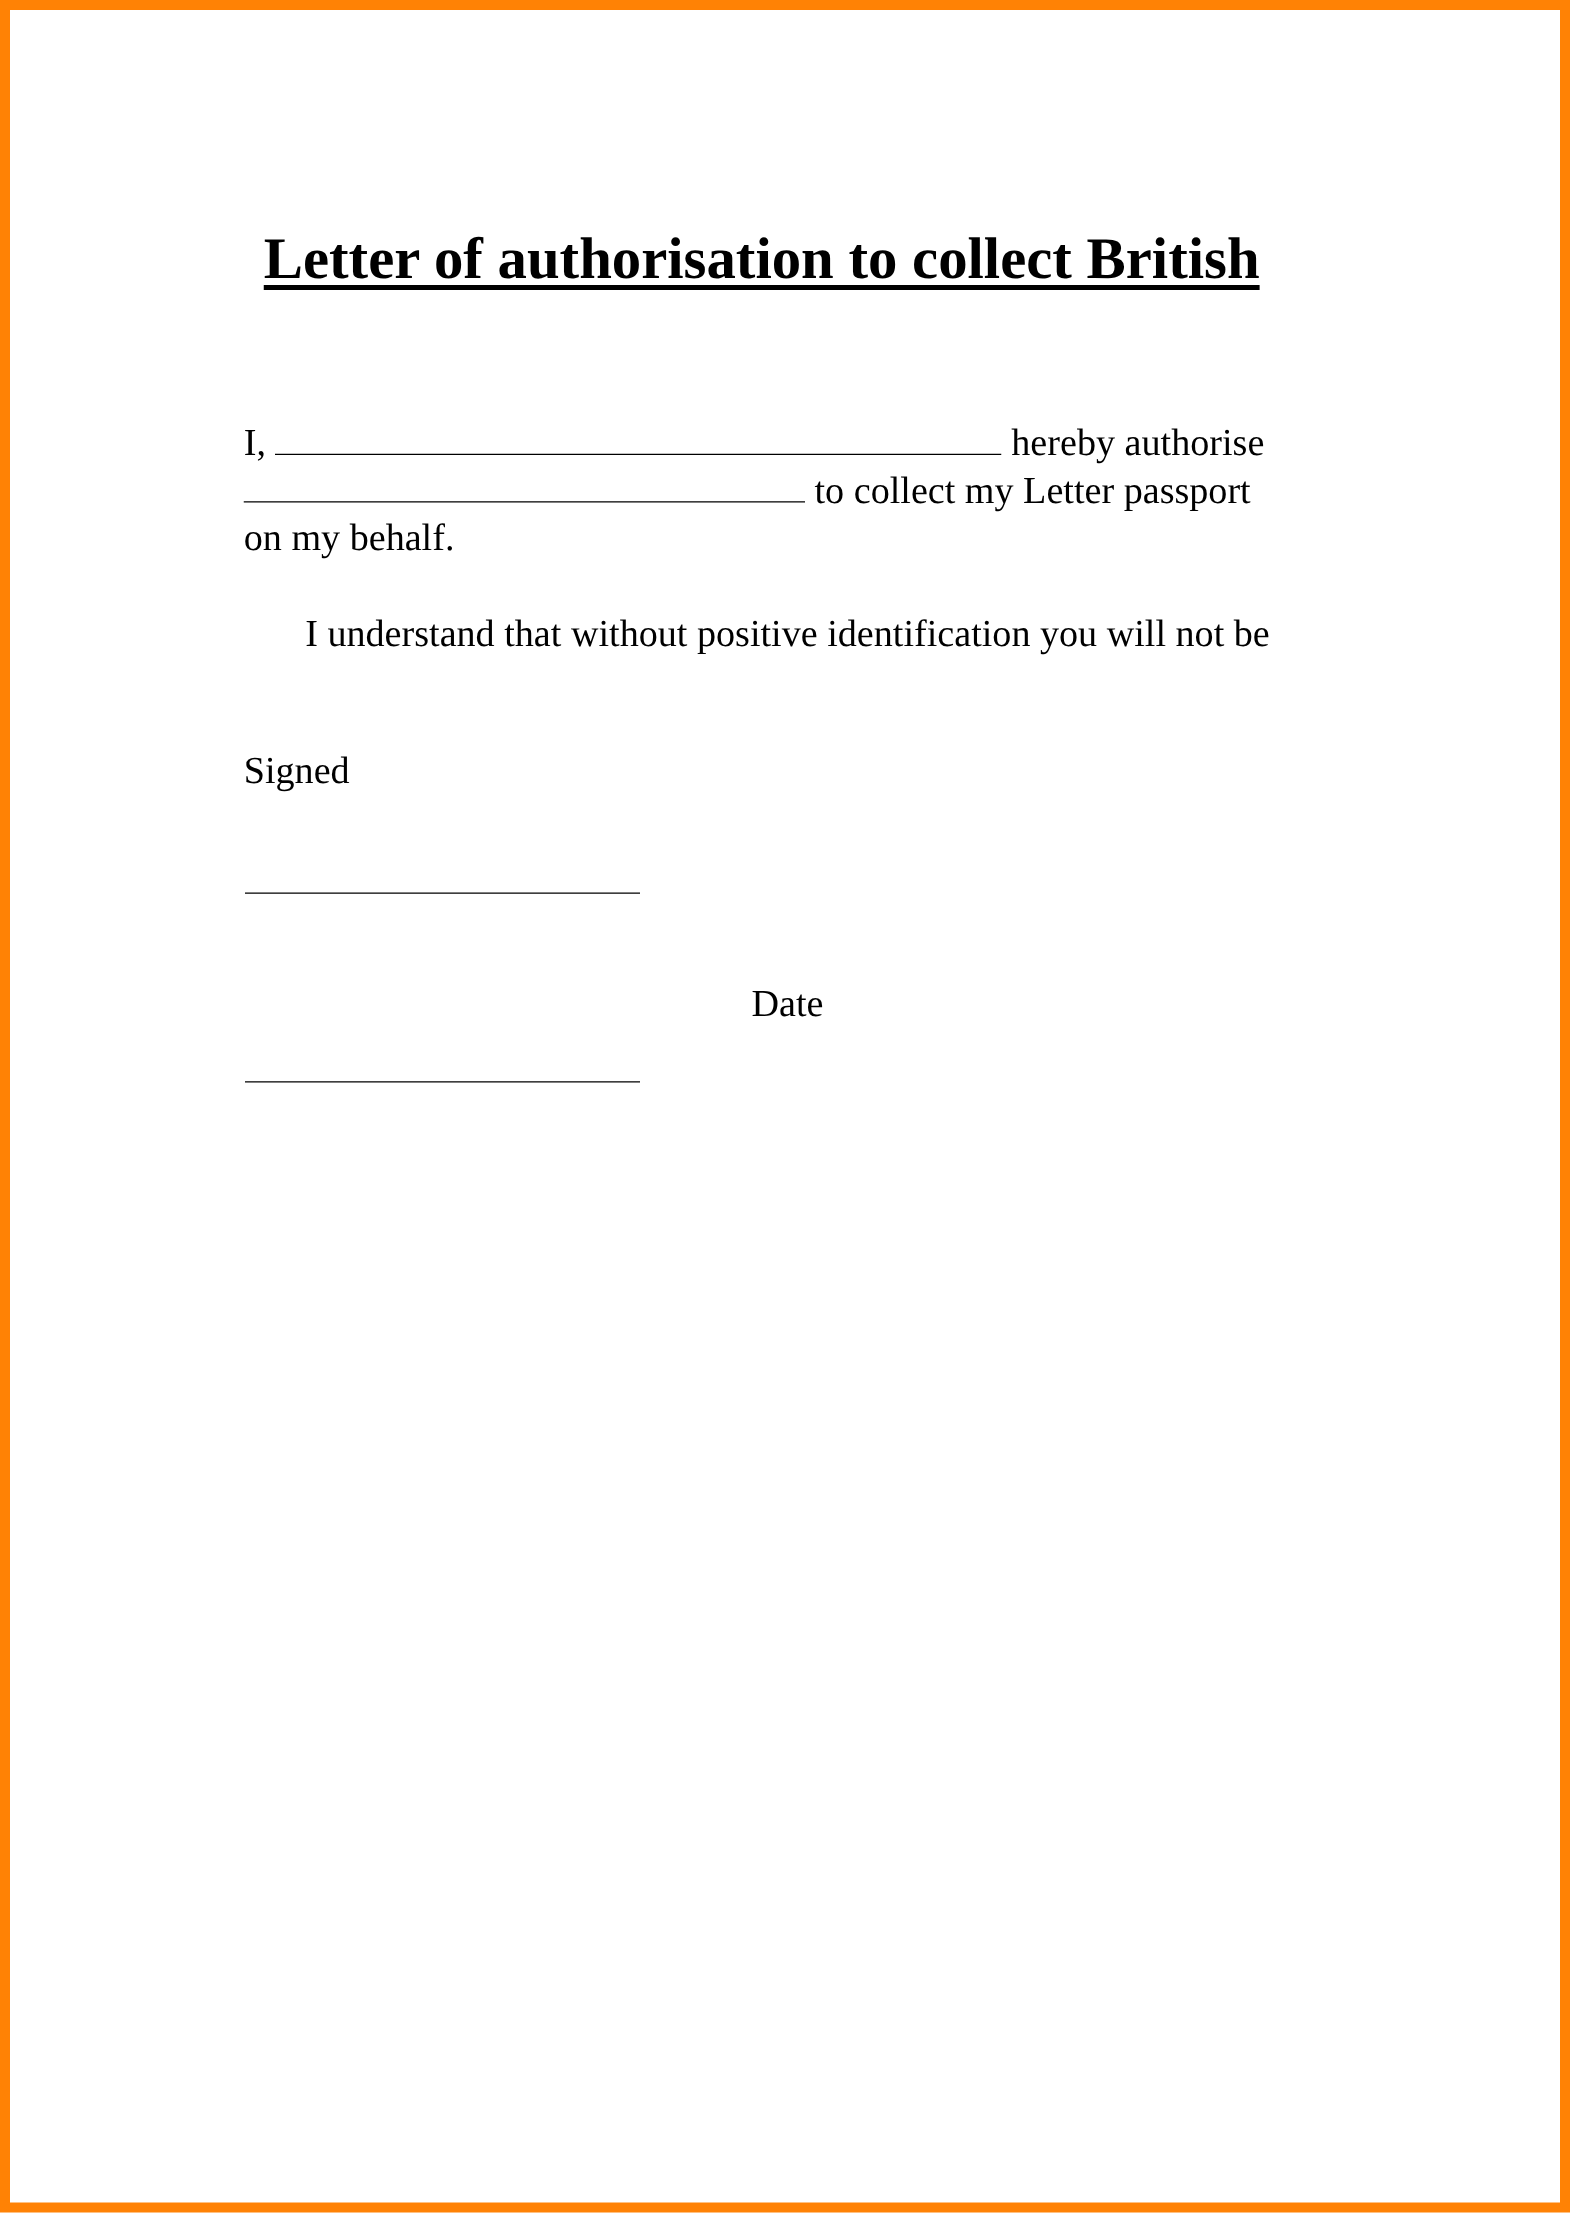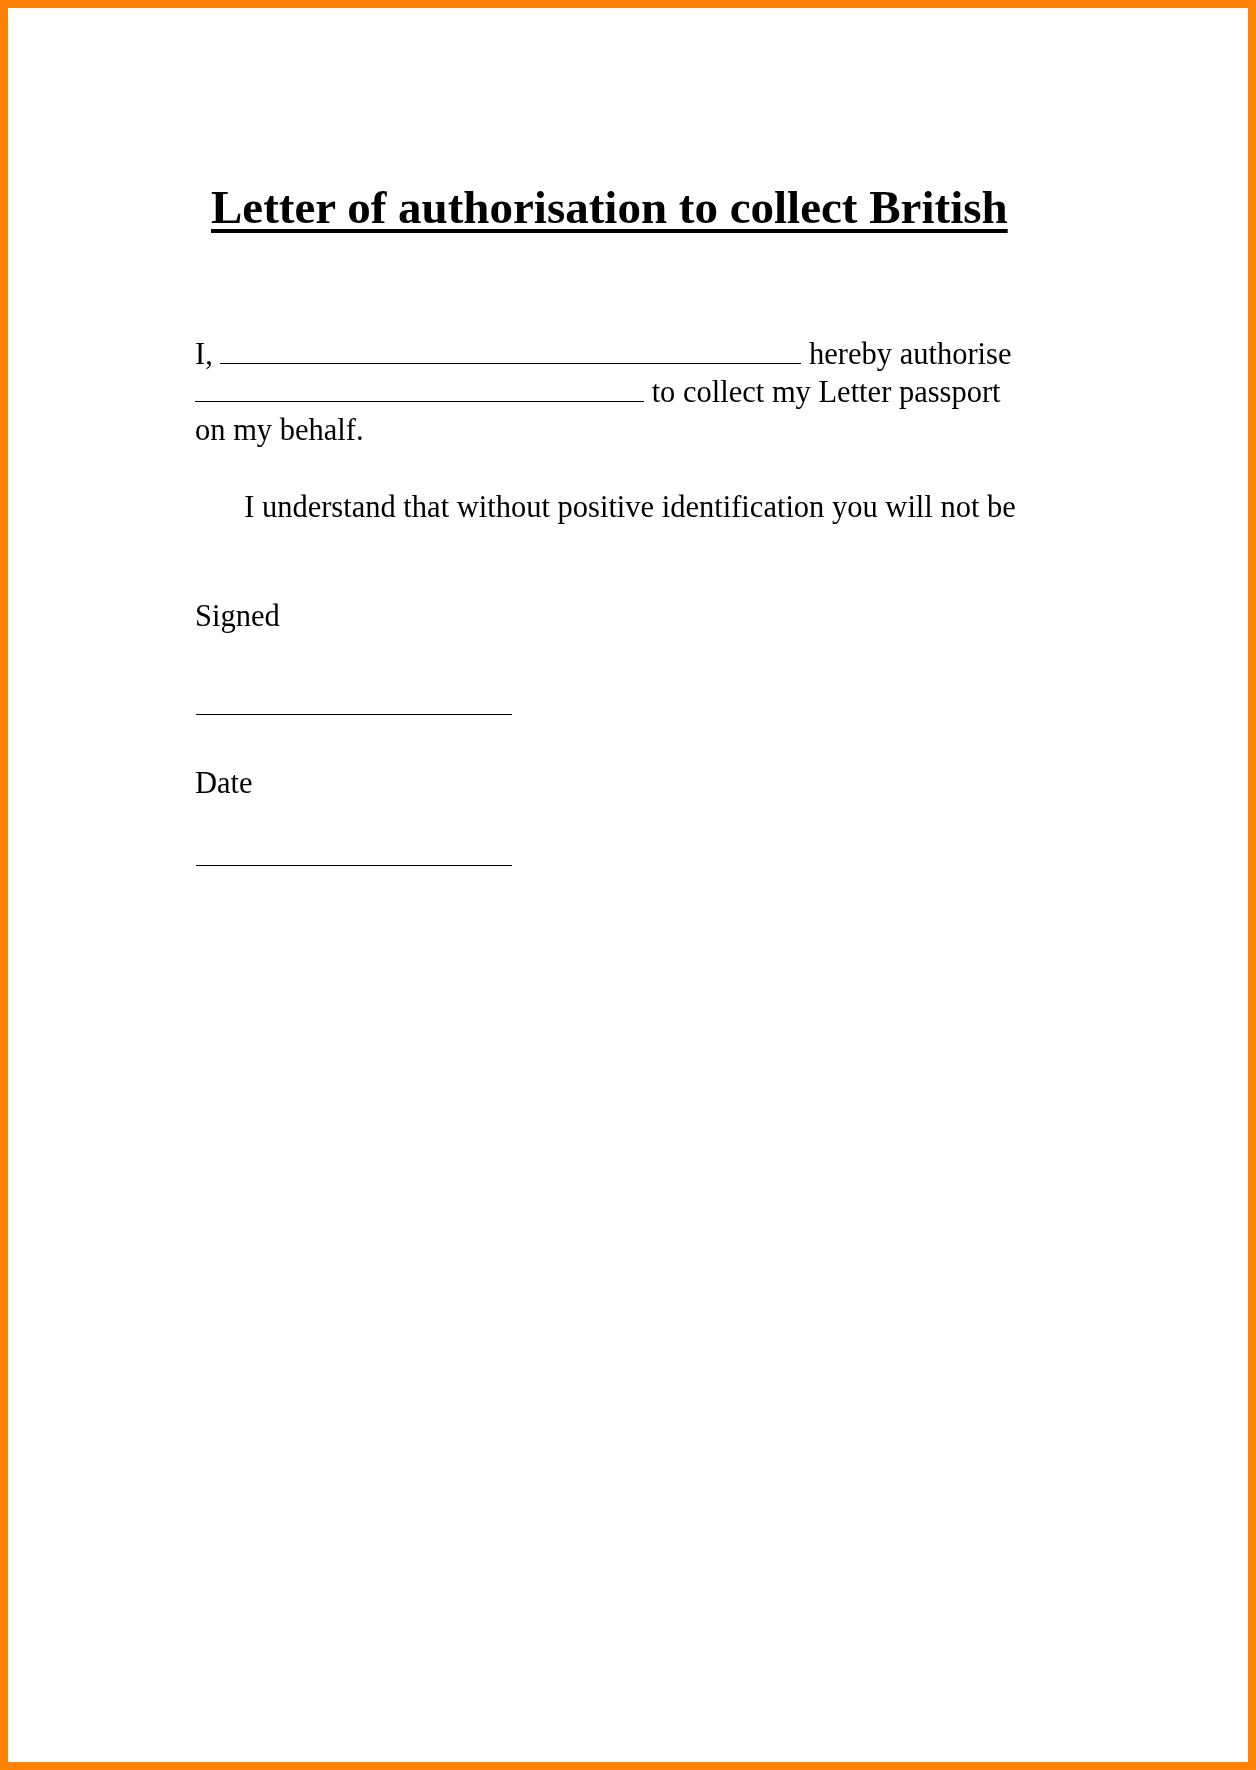--- a/index.html
+++ b/index.html
@@ -43,21 +43,21 @@
     border-bottom: 1.5px solid #000;
     height: 24px;
     vertical-align: baseline;
     color: transparent;
     overflow: hidden;
     font-size: 1px;
   }
   .p1 { top: 327px; }
   .p2 { top: 480px; text-align: center; }
   .signed { top: 589px; }
-  .date { top: 756px; }
+  .date { top: 776px; text-align: center; }
   .sigline {
     position: absolute; left: 1px;
     width: 316px;
     border-bottom: 1.6px solid #000;
     height: 0;
   }
   .sig1 { top: 706px; }
   .sig2 { top: 857px; }
 </style>
 </head>

